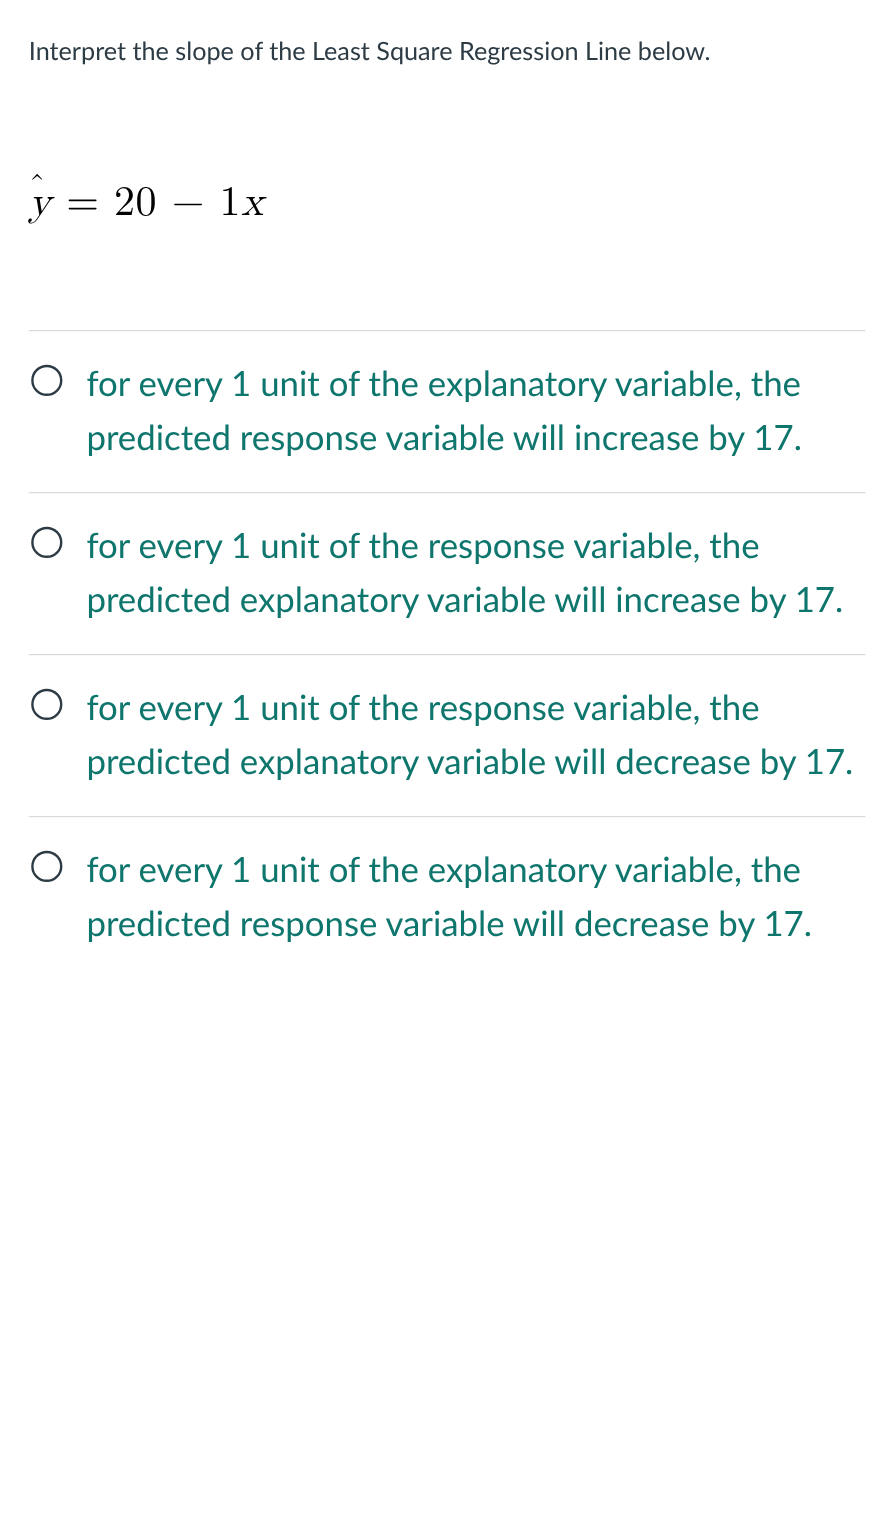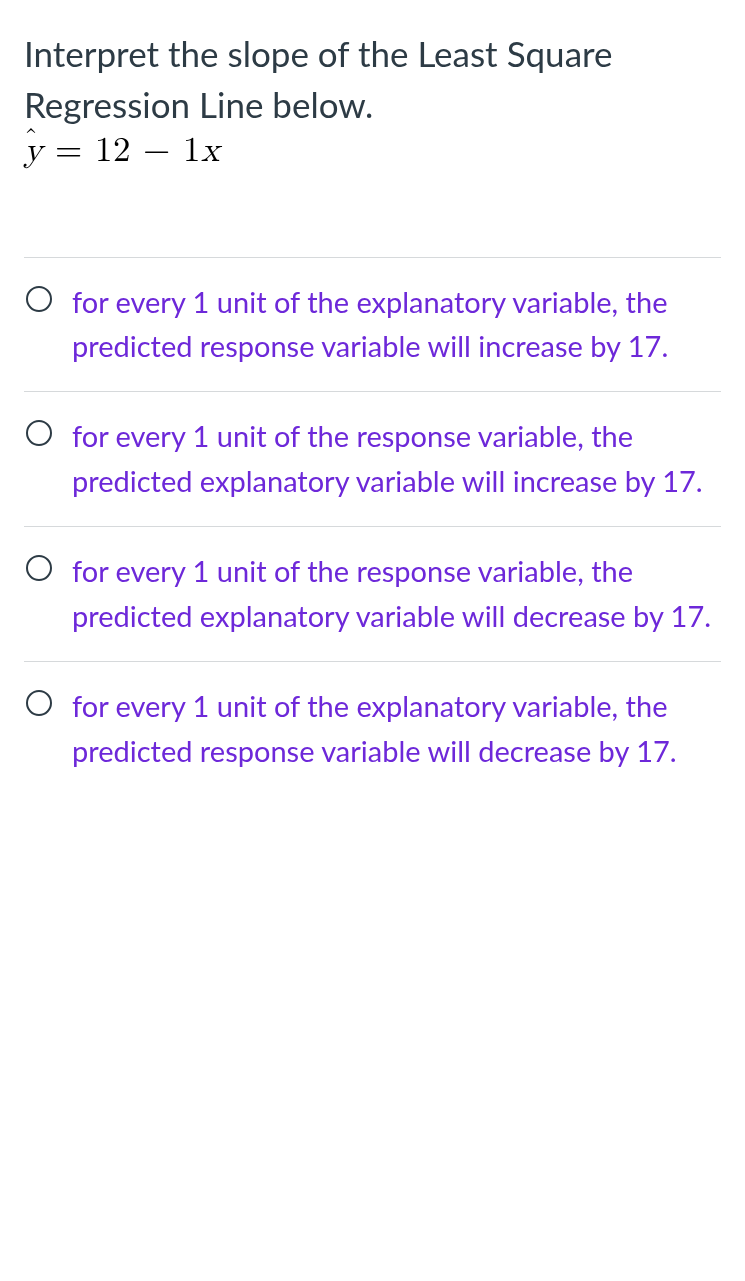--- a/index.html
+++ b/index.html
@@ -8,23 +8,24 @@
       box-sizing: border-box;
     }
     body {
       font-family: -apple-system, BlinkMacSystemFont, "Segoe UI", "Lato", "Helvetica Neue", Arial, sans-serif;
       background: #ffffff;
       width: 745px;
       padding: 28px 24px;
       color: #2d3b45;
     }
     .question-stem {
-      font-size: 35px;
+      font-size: 21px;
       line-height: 1.45;
       color: #2d3b45;
+      margin-bottom: 90px;
       font-weight: 400;
     }
     .equation {
       font-family: "Latin Modern Math", "STIX Two Math", "Cambria Math", Georgia, serif;
       font-size: 35px;
       color: #000000;
       margin-bottom: 85px;
       font-weight: 400;
       letter-spacing: 0.5px;
     }
@@ -61,31 +62,31 @@
       height: 26px;
       border: 2.5px solid #2d3b45;
       border-radius: 50%;
       margin-right: 20px;
       margin-top: 6px;
       background: #ffffff;
     }
     .option-text {
       font-size: 29px;
       line-height: 1.55;
-      color: #6d28d9;
+      color: #0f766e;
       font-weight: 400;
     }
   </style>
 </head>
 <body>
 
 <div class="question-stem">Interpret the slope of the Least Square Regression Line below.</div>
 
 <div class="equation">
-  <span class="var-y"><span class="hat">ˆ</span><span>y</span></span><span> = </span><span>12</span><span> − </span><span>1</span><span class="var-x">x</span>
+  <span class="var-y"><span class="hat">ˆ</span><span>y</span></span><span> = </span><span>20</span><span> − </span><span>1</span><span class="var-x">x</span>
 </div>
 
 <div class="options">
   <label class="option">
     <span class="radio"></span>
     <span class="option-text">for every 1 unit of the explanatory variable, the predicted response variable will increase by 17.</span>
   </label>
   <label class="option">
     <span class="radio"></span>
     <span class="option-text">for every 1 unit of the response variable, the predicted explanatory variable will increase by 17.</span>

